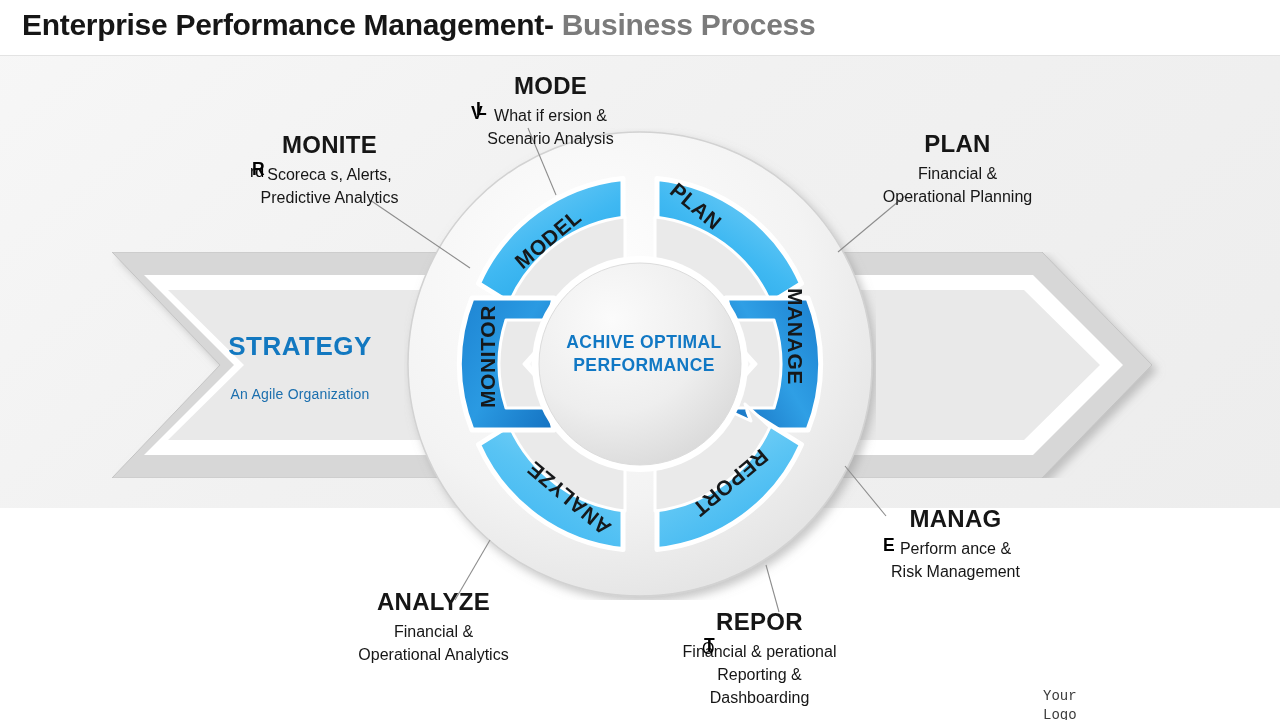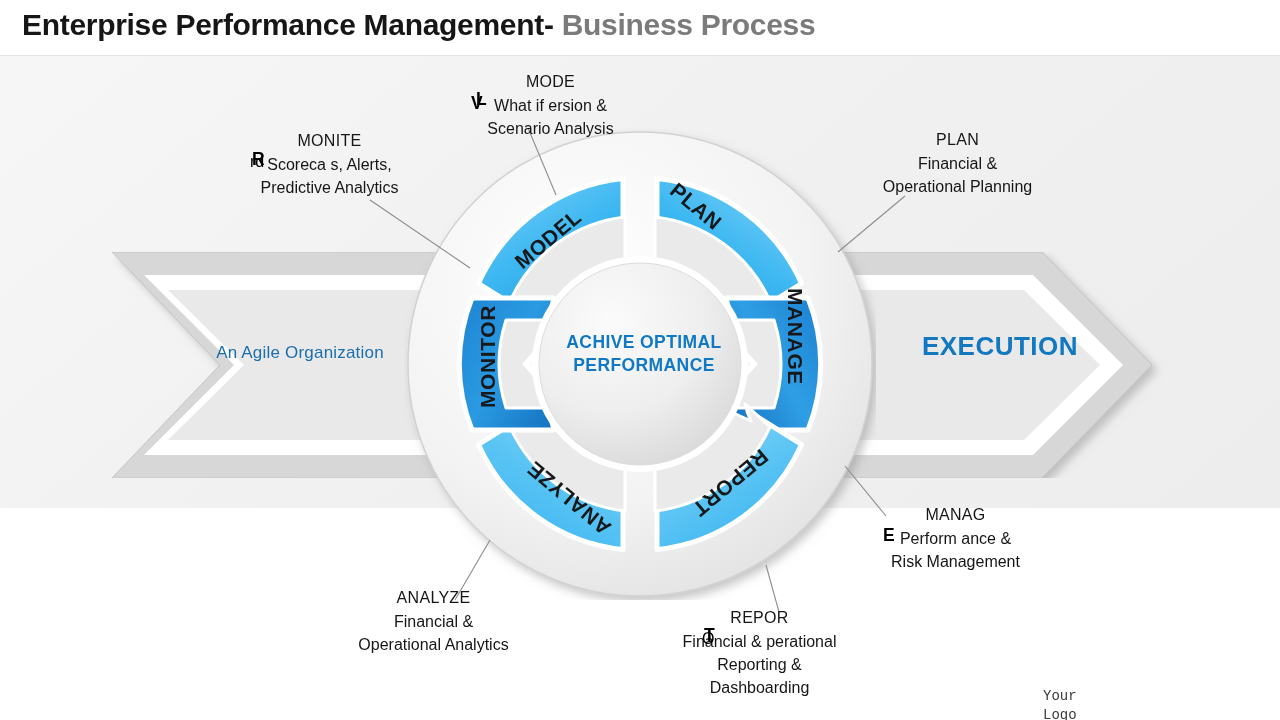--- a/index.html
+++ b/index.html
@@ -49,23 +49,23 @@
     width: 300px;
   }
   .banner-title {
     font-size: 26px;
     font-weight: bold;
     color: #1278c0;
     letter-spacing: 0.5px;
     line-height: 1.1;
   }
   .banner-sub {
-    font-size: 17px;
+    font-size: 14px;
     color: #1b6fae;
-    margin-top: 11px;
+    margin-top: 25px;
     letter-spacing: 0.2px;
   }
   #strategy-label { left: 150px; top: 332px; }
   #execution-label { left: 850px; top: 332px; }
 
   
   #wheel {
     position: absolute;
     left: 404px; top: 128px;
     width: 472px; height: 472px;
@@ -106,22 +106,22 @@
   }
 
   
   .callout {
     position: absolute;
     text-align: center;
     color: #161616;
     white-space: nowrap;
   }
   .callout .c-head {
-    font-size: 16px;
-    font-weight: normal;
+    font-size: 24px;
+    font-weight: bold;
     letter-spacing: 0.3px;
     line-height: 1.2;
     position: relative;
   }
   .callout .c-body {
     font-size: 16px;
     line-height: 1.44;
     margin-top: 3px;
     position: relative;
   }
@@ -183,25 +183,25 @@
         <path d="M 0,0 L 930,0 L 1040,113 L 930,226 L 0,226 L 108,113 Z" fill="#d7d7d7" stroke="#c4c4c4" stroke-width="1"></path>
       </g>
 
       <path d="M 32,23 L 921,23 L 1011,113 L 921,203 L 32,203 L 122,113 Z" fill="#ffffff"></path>
 
       <path d="M 56,38 L 912,38 L 988,113 L 912,188 L 56,188 L 132,113 Z" fill="#e9e9e9"></path>
     </svg>
   </div>
 
   <div class="banner-label" id="strategy-label">
+    <div class="banner-title">STRATEGY</div>
     <div class="banner-sub">An Agile  Organization</div>
   </div>
 
   <div class="banner-label" id="execution-label">
-    <div class="banner-title">EXECUTION</div>
   </div>
 
   <div id="wheel">
     <svg width="472" height="472" viewBox="0 0 472 472" xmlns="http://www.w3.org/2000/svg">
       <defs>
         <radialGradient id="plateGrad" cx="38%" cy="32%" r="78%">
           <stop offset="0%" stop-color="#ffffff"></stop>
           <stop offset="62%" stop-color="#f3f3f3"></stop>
           <stop offset="100%" stop-color="#e0e0e0"></stop>
         </radialGradient>

